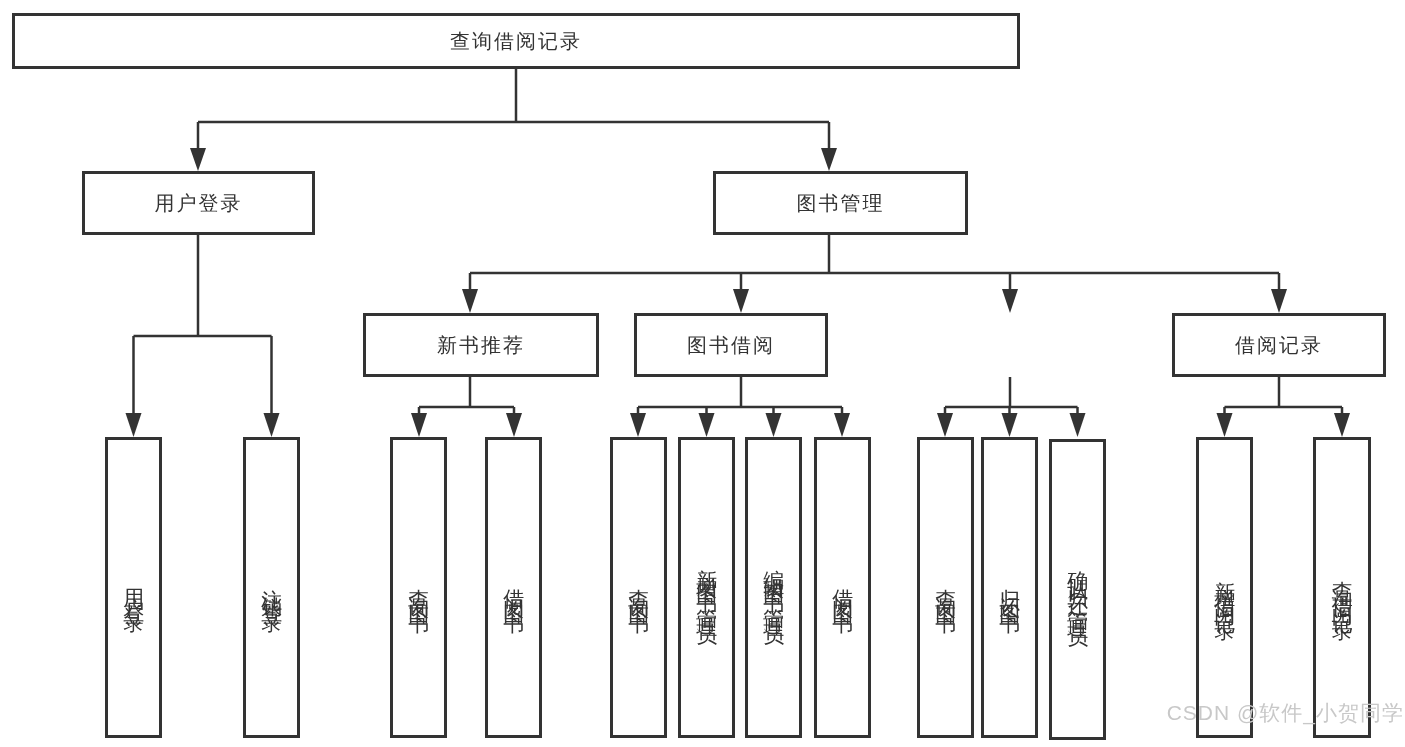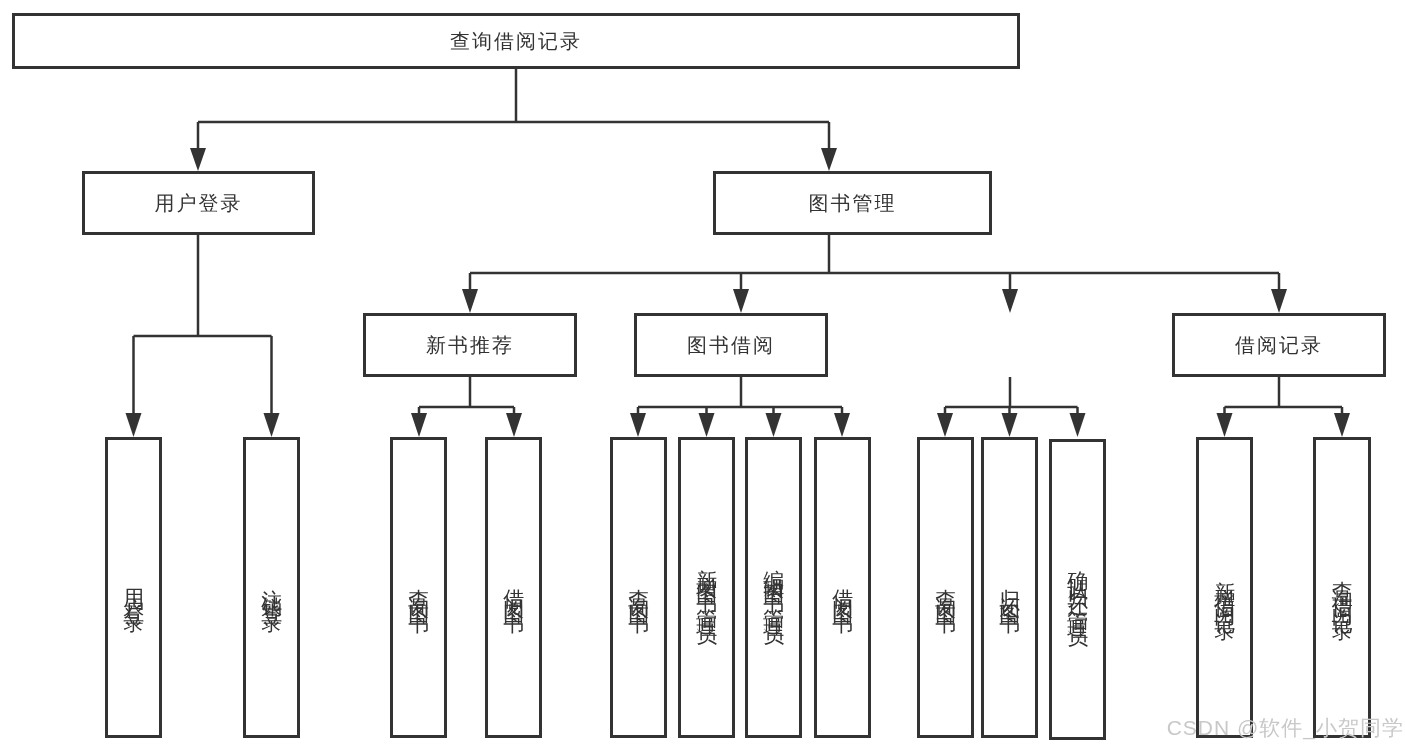--- a/index.html
+++ b/index.html
@@ -46,21 +46,21 @@
   .leaf .label{
     writing-mode:vertical-rl;
     text-orientation:mixed;
     letter-spacing:8px;
     white-space:normal;
     line-height:1.25;
   }
   .watermark{
     position:absolute;
     right:1px;
-    bottom:5px;
+    bottom:20px;
     font-size:21px;
     letter-spacing:1px;
     color:var(--watermark-color);
     z-index:3;
     white-space:nowrap;
     margin-left:16px;
   }
 </style>
 </head>
 <body>
@@ -129,25 +129,25 @@
     <polygon points="1342,437 1334,413 1350,413"></polygon>
   </svg>
 
   <div class="node" style="left:12px;top:13px;width:1008px;height:56px">
     <span class="label">查询借阅记录</span>
   </div>
 
   <div class="node" style="left:82px;top:171px;width:233px;height:64px">
     <span class="label">用户登录</span>
   </div>
-  <div class="node" style="left:713px;top:171px;width:279px;height:64px">
+  <div class="node" style="left:713px;top:171px;width:255px;height:64px">
     <span class="label">图书管理</span>
   </div>
 
-  <div class="node" style="left:363px;top:313px;width:214px;height:64px">
+  <div class="node" style="left:363px;top:313px;width:236px;height:64px">
     <span class="label">新书推荐</span>
   </div>
   <div class="node" style="left:634px;top:313px;width:194px;height:64px">
     <span class="label">图书借阅</span>
   </div>
   <div class="node" style="left:1172px;top:313px;width:214px;height:64px">
     <span class="label">借阅记录</span>
   </div>
 
   <div class="node leaf" style="left:105px;top:437px;width:57px;height:301px">

